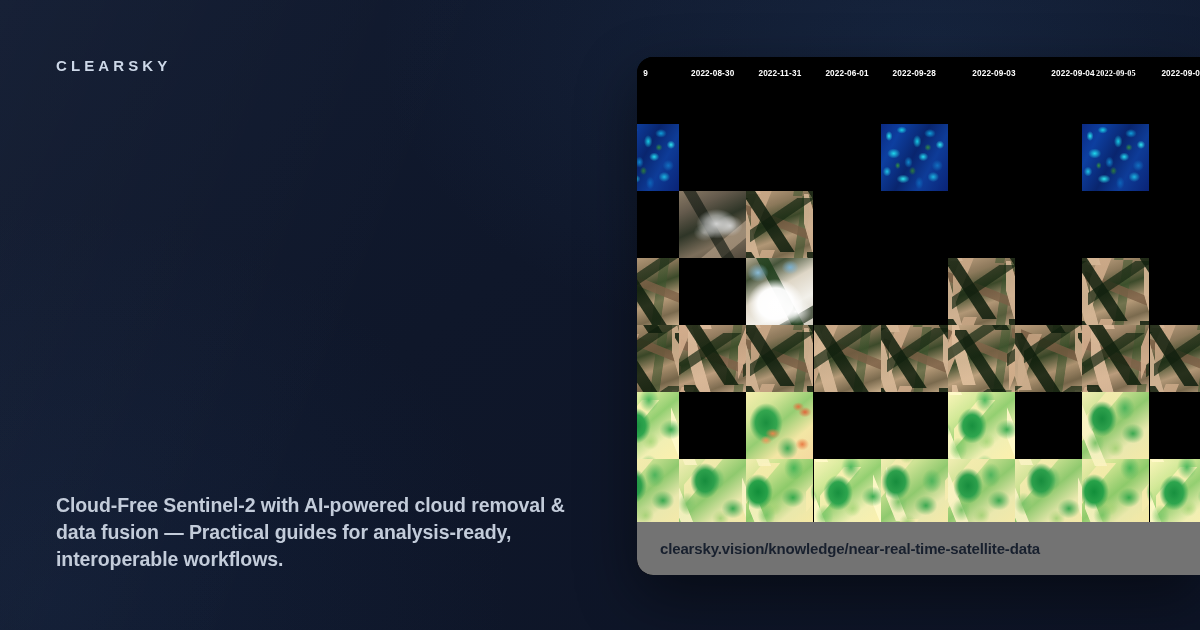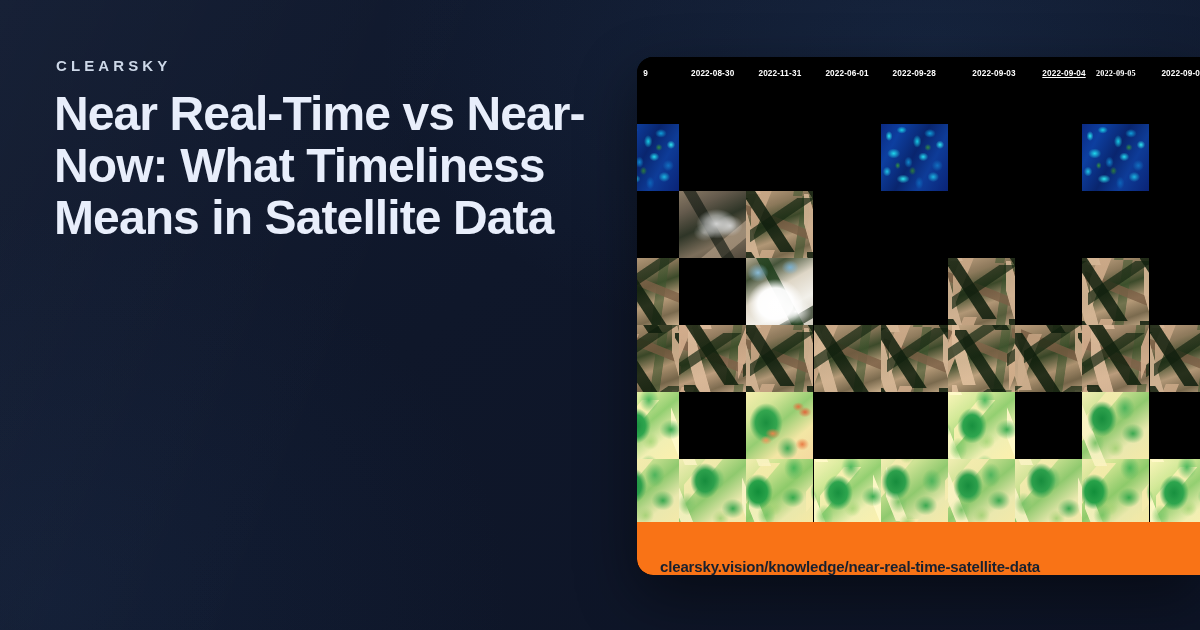--- a/index.html
+++ b/index.html
@@ -163,51 +163,51 @@
       radial-gradient(8px 6px at 30% 72%, #ef9a5e 0%, rgba(239,154,94,0) 76%),
       radial-gradient(9px 8px at 84% 78%, #e97e45 0%, rgba(233,126,69,0) 76%),
       radial-gradient(22px 26px at 30% 46%, #1b8f3f 0%, #34a64f 48%, rgba(52,166,79,0) 76%),
       radial-gradient(14px 15px at 62% 84%, #3fa954 0%, rgba(63,169,84,0) 76%),
       linear-gradient(140deg, #f6eeae 0%, #d8e69a 24%, #95cd72 48%, #f3e6a4 72%, #f5d9a0 100%);
   }
 
   
   .urlbar{
     position:absolute; left:0; bottom:0; width:100%; height:53px;
-    background:#f97316;
+    background:#737373;
     border-radius:0 0 0 16px;
-    display:flex; align-items:flex-end;
+    display:flex; align-items:center;
   }
   .urltext{
     margin-left:23px;
     font-size:15px; font-weight:700; color:#18202e;
     letter-spacing:-0.15px;
   }
 </style>
 </head>
 <body>
 
 <div class="bg-glow"></div>
 <div class="bg-streak"></div>
 
 <div class="left">
   <div class="eyebrow">CLEARSKY</div>
-  <h1 class="headline">Near Real-Time vs Near-Now: What Timeliness Means in Satellite Data</h1>
+  <p class="subtitle">Cloud-Free Sentinel-2 with AI-powered cloud removal &amp; data fusion — Practical guides for analysis-ready, interoperable workflows.</p>
 </div>
 
 <div class="card">
   <div class="strip">
     <div class="datebar" id="datebar">
         <span class="datelabel" style="left: 8.5px;">9</span>
         <span class="datelabel" style="left: 75.7px; text-align: right;">2022-08-30</span>
         <span class="datelabel" style="left: 142.9px;">2022-11-31</span>
         <span class="datelabel" style="left: 210.1px;">2022-06-01</span>
         <span class="datelabel" style="left: 277.3px;">2022-09-28</span>
         <span class="datelabel" style="left: 357px;">2022-09-03</span>
-        <span class="datelabel" style="left: 427px; text-decoration: underline;">2022-09-04</span>
+        <span class="datelabel" style="left: 436px;">2022-09-04</span>
         <span class="datelabel" style="left: 478.9px; font-family: Liberation Serif, serif;">2022-09-05</span>
         <span class="datelabel" style="left: 546.1px;">2022-09-06</span>
       </div>
     <div class="grid" id="tilegrid">
         <div class="tile t-cyan" style="left: -25px; top: 23px; width: 67px; height: 67px;"></div>
         <div class="tile t-cyan" style="left: 243.8px; top: 23px; width: 67px; height: 67px;"></div>
         <div class="tile t-cyan" style="left: 445.4px; top: 23px; width: 67px; height: 67px;"></div>
         <div class="tile t-cloudy" style="left: 42.2px; top: 90px; width: 67px; height: 67px;"></div>
         <div class="tile t-rgb v6" style="left: 109.4px; top: 90px; width: 67px; height: 67px;"></div>
         <div class="tile t-rgb" style="left: -25px; top: 157px; width: 67px; height: 67px;"></div>

